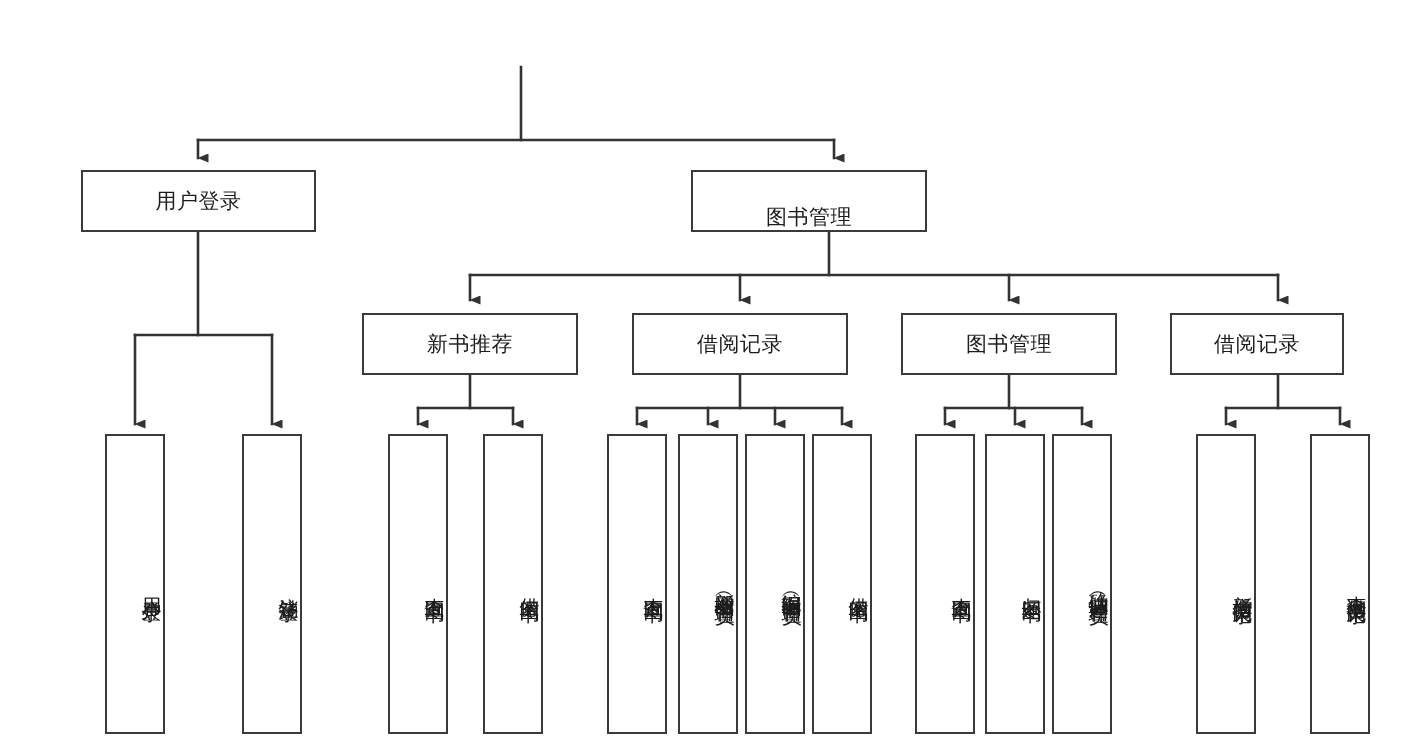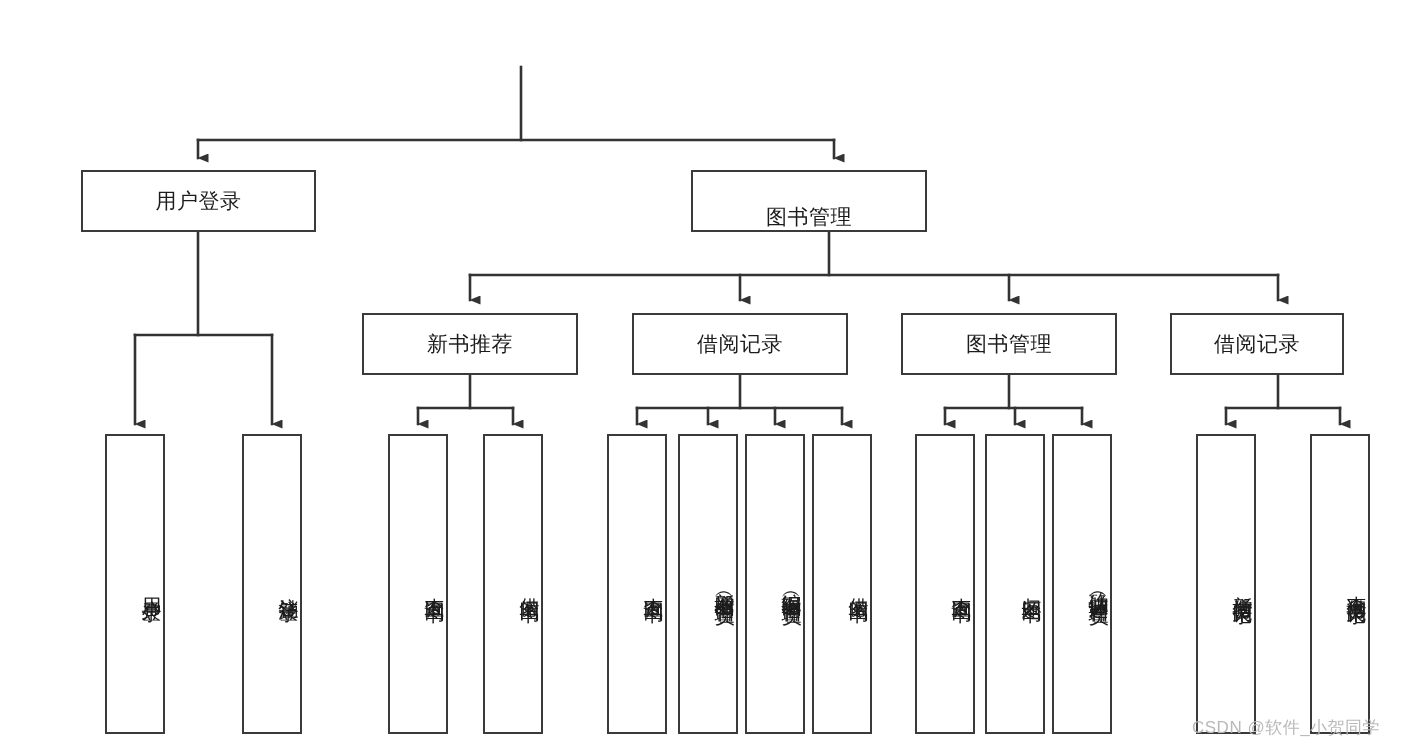--- a/index.html
+++ b/index.html
@@ -182,15 +182,14 @@
     <span class="lbl">确认归还（管理员）</span>
   </div>
 
   <div class="node vert" style="left:1196px; top:434px; width:60px; height:300px;">
     <span class="lbl">新增借阅记录</span>
   </div>
   <div class="node vert" style="left:1310px; top:434px; width:60px; height:300px;">
     <span class="lbl">查询借阅记录</span>
   </div>
 
-  <div class="watermark" style="left:1192px; top:716px;">CSDN @软件_小贺同学</div>
 
 </div>
 
 </body></html>

